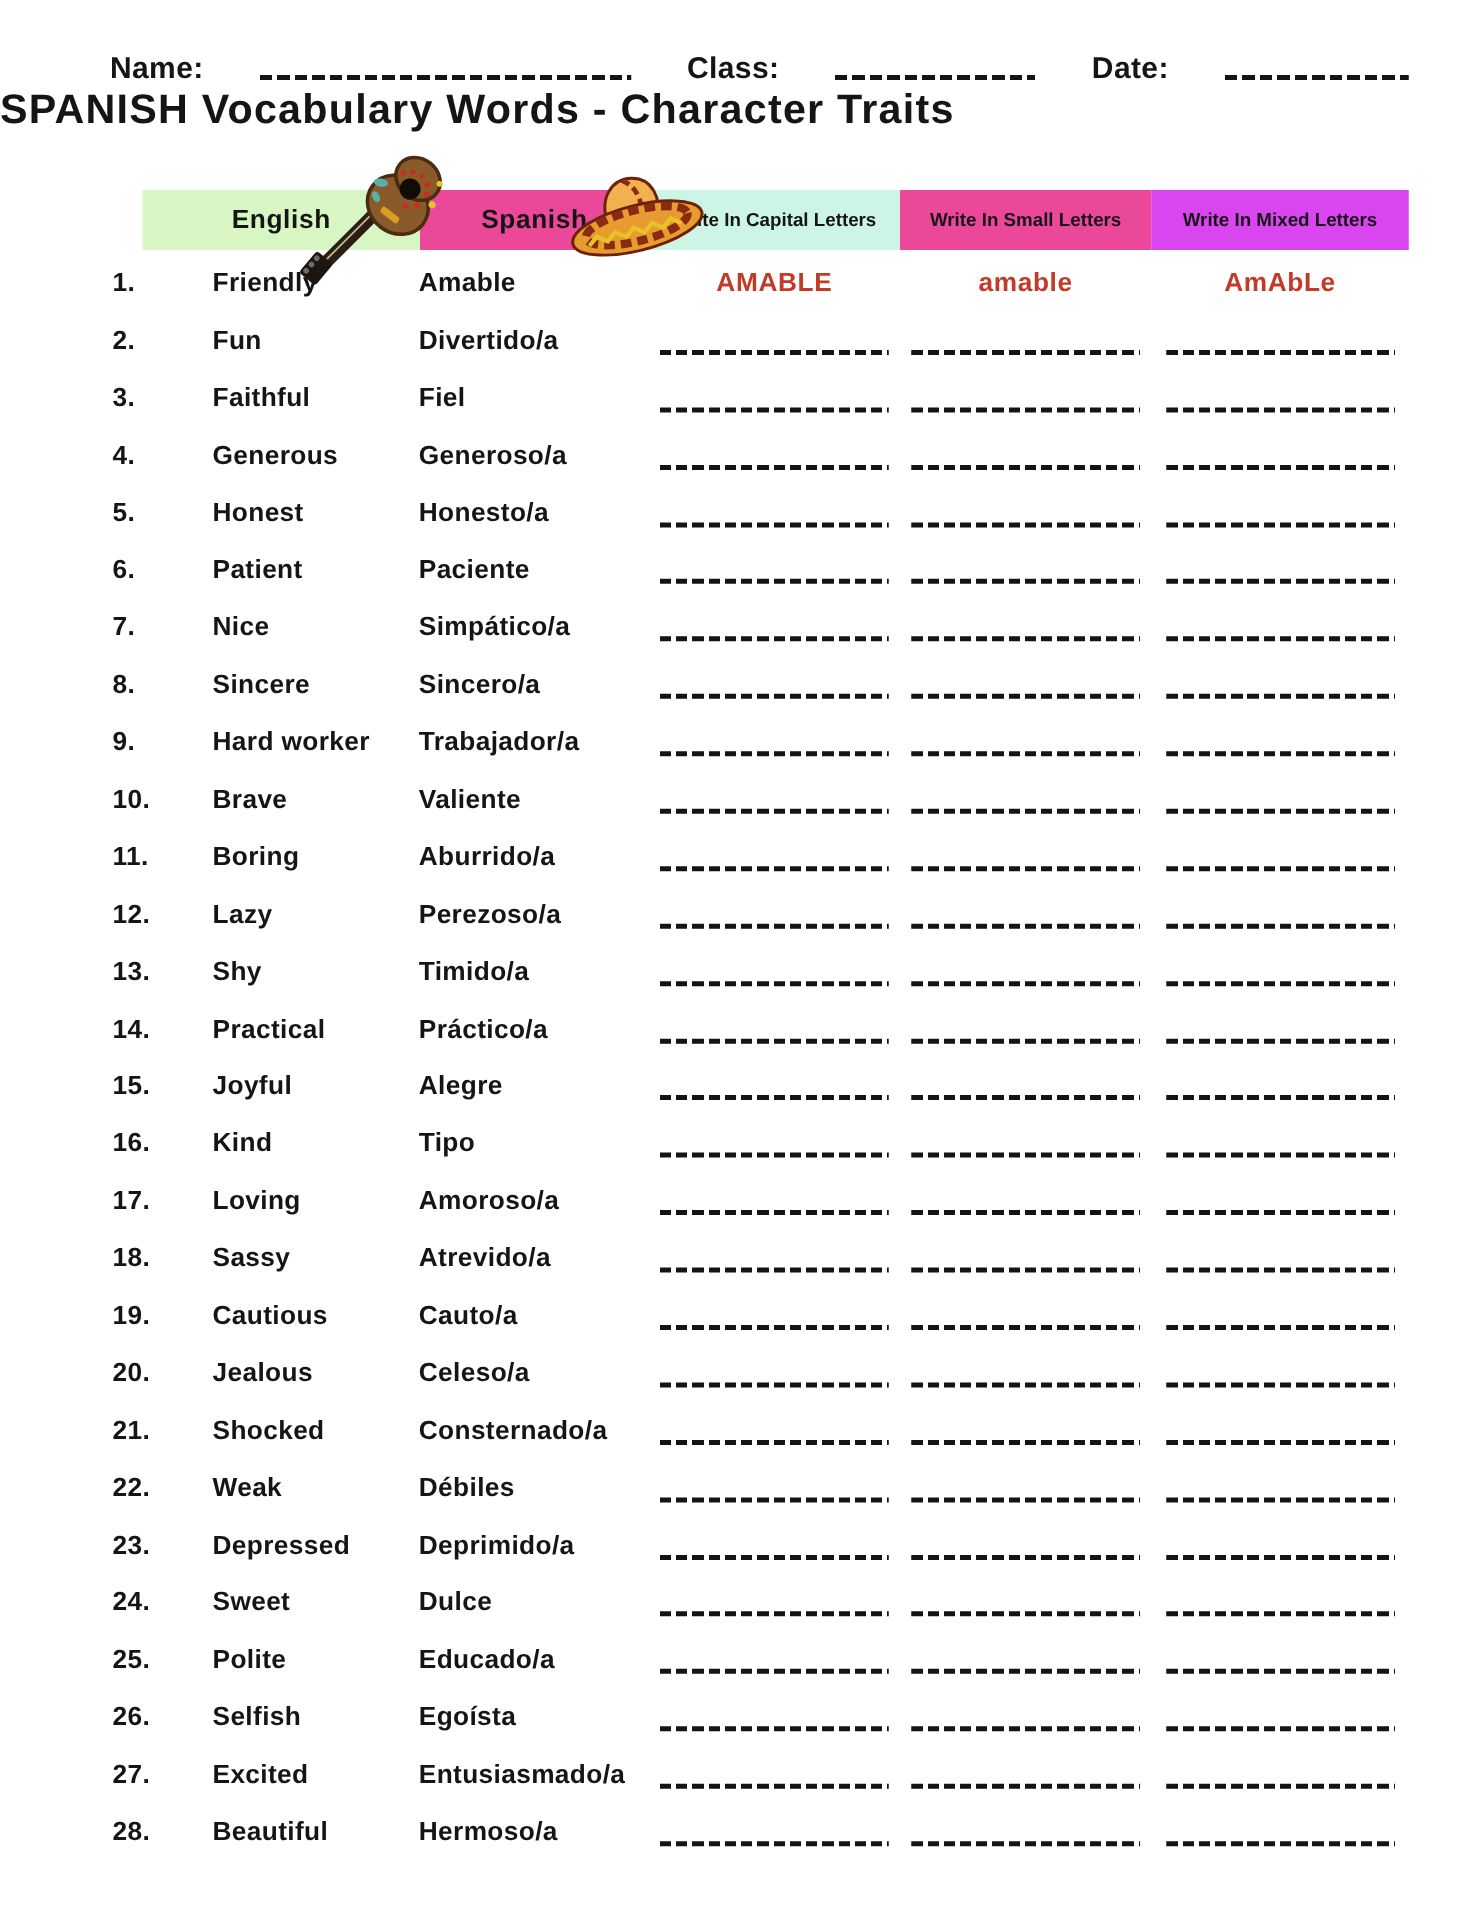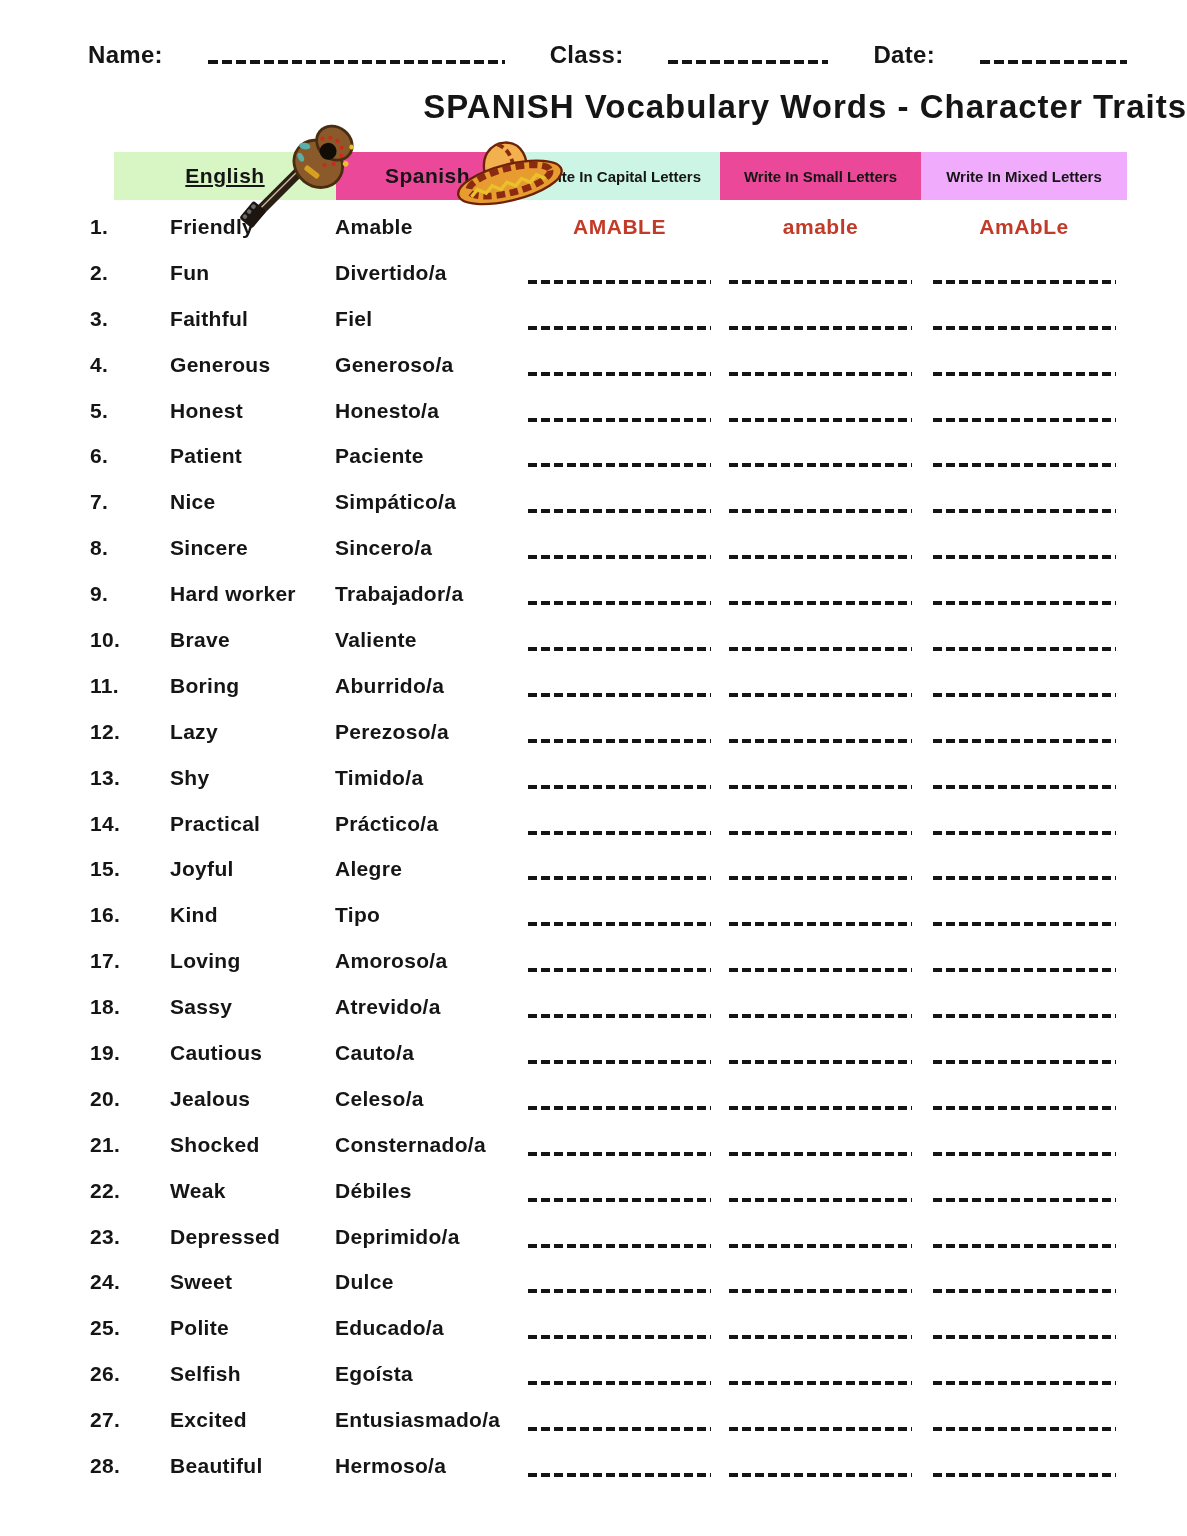--- a/index.html
+++ b/index.html
@@ -16,31 +16,31 @@
   .nl-label{white-space:pre;}
   .nl-blank{
     height:4px;margin-bottom:4px;
     background:repeating-linear-gradient(90deg,#141414 0 10px,transparent 10px 14px);
   }
   .nl-blank.b-name{flex:1 1 auto;}
   .nl-blank.b-class{width:160px;flex:0 0 auto;}
   .nl-blank.b-date{width:147px;flex:0 0 auto;}
   
   .title{
-    position:absolute;top:88px;left:0;width:100%;text-align:right;
+    position:absolute;top:68px;left:0;width:100%;text-align:left;
     font-weight:700;font-size:33px;letter-spacing:1px;
   }
   
   .thead{position:absolute;top:152px;left:0;height:48px;width:100%;}
   .th{
     position:absolute;top:0;height:48px;
     display:flex;align-items:center;justify-content:center;
     font-weight:700;text-align:center;
   }
-  .th1{left:114px;width:222px;font-size:21px;letter-spacing:.5px;text-decoration:underline;}
+  .th1{left:114px;width:222px;font-size:21px;letter-spacing:.5px;}
   .th2{left:336px;width:183px;font-size:21px;letter-spacing:.5px;}
   .th3{left:519px;width:201px;font-size:15px;}
   .th4{left:720px;width:201px;font-size:15px;}
   .th5{left:921px;width:206px;font-size:15px;}
   
   .rows{position:absolute;top:204px;left:0;width:100%;}
   .row{position:relative;height:45.9px;}
   .cell{
     position:absolute;top:0;height:100%;
     display:flex;align-items:center;
@@ -85,21 +85,21 @@
     </div>
     <div class="th th2" style="background: #ec4899;">
       <span>Spanish</span>
     </div>
     <div class="th th3" style="background: rgb(204, 245, 230);">
       <span>Write In Capital Letters</span>
     </div>
     <div class="th th4" style="background: #ec4899;">
       <span>Write In Small Letters</span>
     </div>
-    <div class="th th5" style="background: #f0abfc;">
+    <div class="th th5" style="background: #d946ef;">
       <span>Write In Mixed Letters</span>
     </div>
   </div>
 
   <svg class="deco deco-guitar" width="150" height="122" viewBox="0 0 150 130">
     <line x1="78" y1="52" x2="20" y2="110" stroke="#2a1f14" stroke-width="11"></line>
     <line x1="78" y1="50" x2="22" y2="106" stroke="#c9b79a" stroke-width="1.5"></line>
     <g transform="rotate(38 95 45)">
       <ellipse cx="95" cy="58" rx="27" ry="24" fill="#8b5a2b" stroke="#4a2c10" stroke-width="3"></ellipse>
       <ellipse cx="95" cy="30" rx="20" ry="17" fill="#8b5a2b" stroke="#4a2c10" stroke-width="3"></ellipse>

